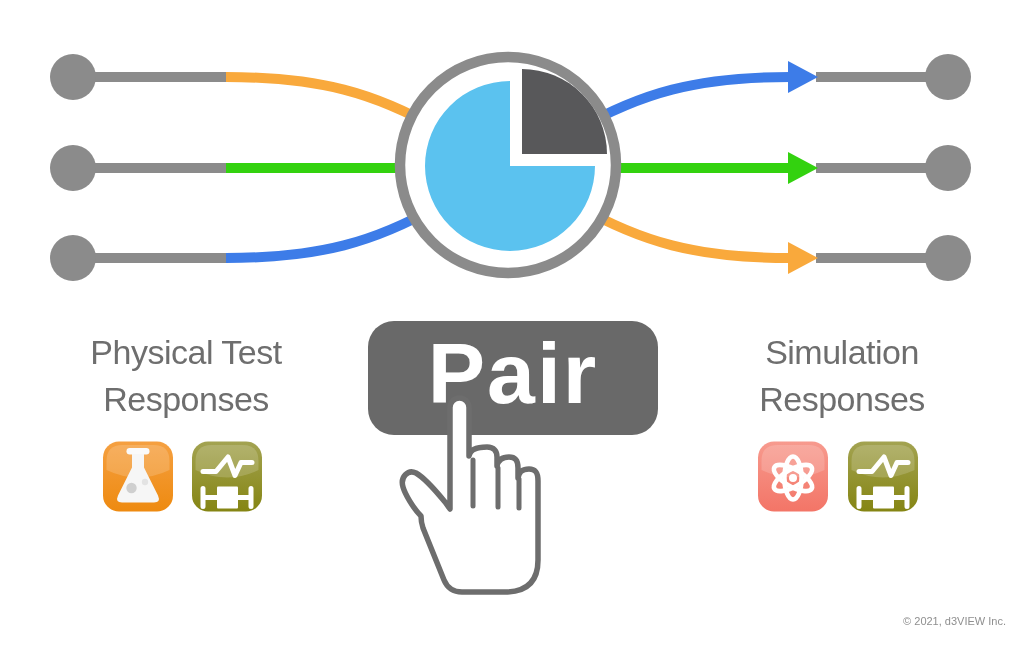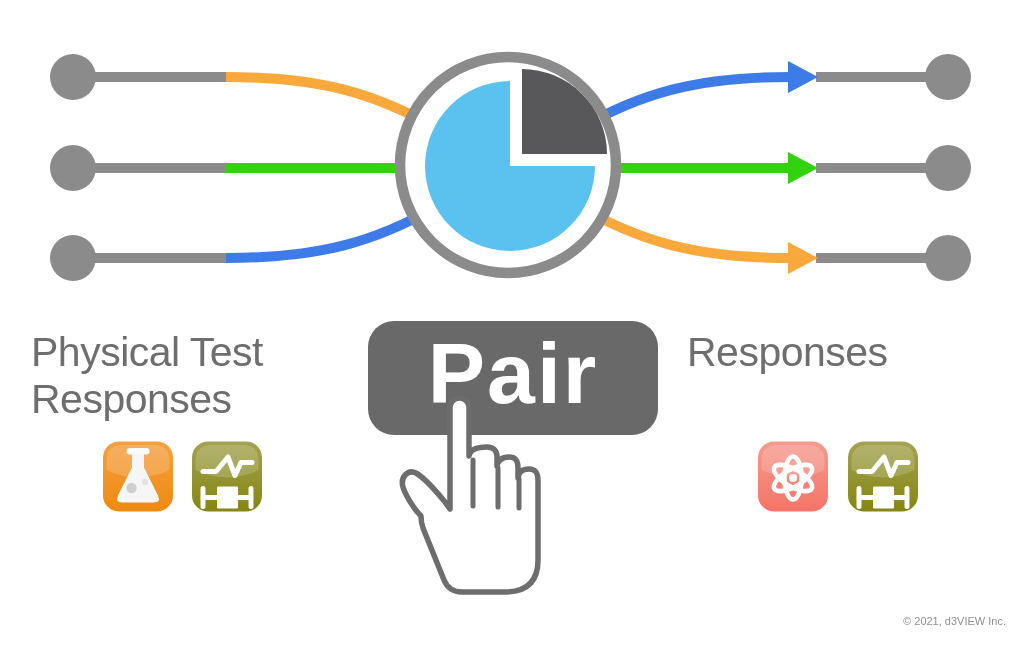--- a/index.html
+++ b/index.html
@@ -10,22 +10,22 @@
   .s-gray{stroke:var(--gray,#8B8B8B);}
   .s-orange{stroke:var(--line_orange,#F9A93C);}
   .s-green{stroke:var(--line_green,#33D20F);}
   .s-blue{stroke:var(--line_blue,#3D7CE8);}
   .f-gray{fill:var(--gray,#8B8B8B);}
   .f-orange{fill:var(--line_orange,#F9A93C);}
   .f-green{fill:var(--line_green,#33D20F);}
   .f-blue{fill:var(--line_blue,#3D7CE8);}
   .flow{fill:none;stroke-width:10;}
 
-  .label{position:absolute;width:310px;
-         color:var(--text_gray,#6E6E6E);font-size:41px;line-height:47px;
+  .label{position:absolute;width:310px;text-align:center;
+         color:var(--text_gray,#6E6E6E);font-size:34px;line-height:47px;
          letter-spacing:-0.5px;z-index:1;}
   #label-left{left:31px;top:329px;}
   #label-right{left:687px;top:329px;}
 
   .pair-btn{position:absolute;left:368px;top:321px;width:290px;height:114px;
             background:var(--button_gray,#696969);border:none;border-radius:26px;
             display:flex;align-items:center;justify-content:center;z-index:1;
             font-family:"Liberation Sans", sans-serif;}
   .pair-btn span{color:#ffffff;font-weight:bold;font-size:86px;line-height:1;
                  letter-spacing:2px;padding-bottom:10px;}
@@ -101,20 +101,21 @@
     <path d="M522 154 L522 69 A85 85 0 0 1 607 154 Z" fill="var(--dark_gray,#58585A)"></path>
   </g>
 </svg>
 
 <div class="label" id="label-left">
   <div>Physical Test</div>
   <div>Responses</div>
 </div>
 
 <div class="label" id="label-right">
+  <div>Simulation</div>
   <div>Responses</div>
 </div>
 
 <button class="pair-btn">
   <span>Pair</span>
 </button>
 
 <svg id="hand" width="1024" height="646" viewBox="0 0 1024 646">
   <g fill="#ffffff" stroke="#6d6d6d" stroke-width="5.5" stroke-linejoin="round" stroke-linecap="round">
     <path d="

